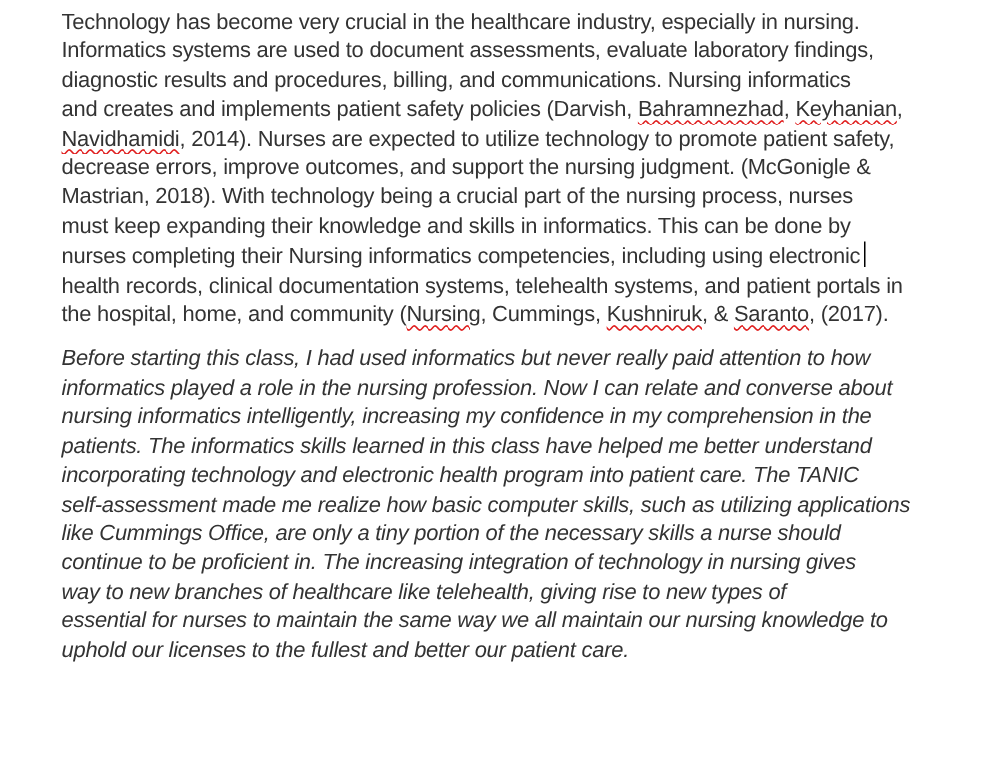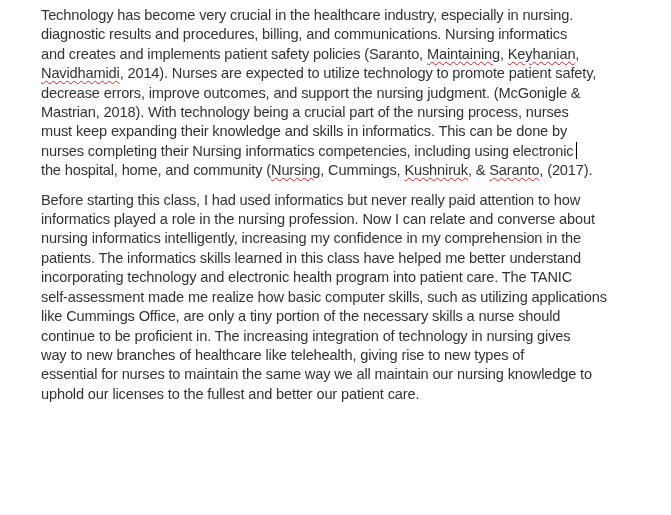--- a/index.html
+++ b/index.html
@@ -22,48 +22,50 @@
       font-size: 14.6px;
       letter-spacing: -0.15px;
       color: #333333;
       line-height: 19.4px;
     }
     .line {
       display: block;
       white-space: nowrap;
     }
     .para { margin: 0; }
-    .para + .para { margin-top: 10px; }
+    .para + .para { margin-top: 10px; font-style: italic; }
     .spell {
       text-decoration: underline wavy #e02020;
       text-decoration-thickness: 1px;
       text-underline-offset: 2px;
     }
     .caret {
       display: inline-block;
       width: 1px;
       height: 17px;
       background: #000;
       vertical-align: -3px;
       margin-left: 2px;
     }
   </style>
 </head>
 <body>
 
 <div class="doc">
   <p class="para">
     <span class="line">Technology has become very crucial in the healthcare industry, especially in nursing.</span>
+    <span class="line">Informatics systems are used to document assessments, evaluate laboratory findings,</span>
     <span class="line">diagnostic results and procedures, billing, and communications. Nursing informatics</span>
-    <span class="line"><span>and creates and implements patient safety policies (Saranto, </span><span class="spell">Maintaining</span><span>, </span><span class="spell">Keyhanian</span><span>,</span></span>
+    <span class="line"><span>and creates and implements patient safety policies (Darvish, </span><span class="spell">Bahramnezhad</span><span>, </span><span class="spell">Keyhanian</span><span>,</span></span>
     <span class="line"><span class="spell">Navidhamidi</span><span>, 2014). Nurses are expected to utilize technology to promote patient safety,</span></span>
     <span class="line">decrease errors, improve outcomes, and support the nursing judgment. (McGonigle &amp;</span>
     <span class="line">Mastrian, 2018). With technology being a crucial part of the nursing process, nurses</span>
     <span class="line">must keep expanding their knowledge and skills in informatics. This can be done by</span>
     <span class="line"><span>nurses completing their Nursing informatics competencies, including using electronic</span><span class="caret"></span></span>
+    <span class="line">health records, clinical documentation systems, telehealth systems, and patient portals in</span>
     <span class="line"><span>the hospital, home, and community (</span><span class="spell">Nursing</span><span>, Cummings, </span><span class="spell">Kushniruk</span><span>, &amp; </span><span class="spell">Saranto</span><span>, (2017).</span></span>
   </p>
   <p class="para">
     <span class="line">Before starting this class, I had used informatics but never really paid attention to how</span>
     <span class="line">informatics played a role in the nursing profession. Now I can relate and converse about</span>
     <span class="line">nursing informatics intelligently, increasing my confidence in my comprehension in the</span>
     <span class="line">patients. The informatics skills learned in this class have helped me better understand</span>
     <span class="line">incorporating technology and electronic health program into patient care. The TANIC</span>
     <span class="line">self-assessment made me realize how basic computer skills, such as utilizing applications</span>
     <span class="line">like Cummings Office, are only a tiny portion of the necessary skills a nurse should</span>

